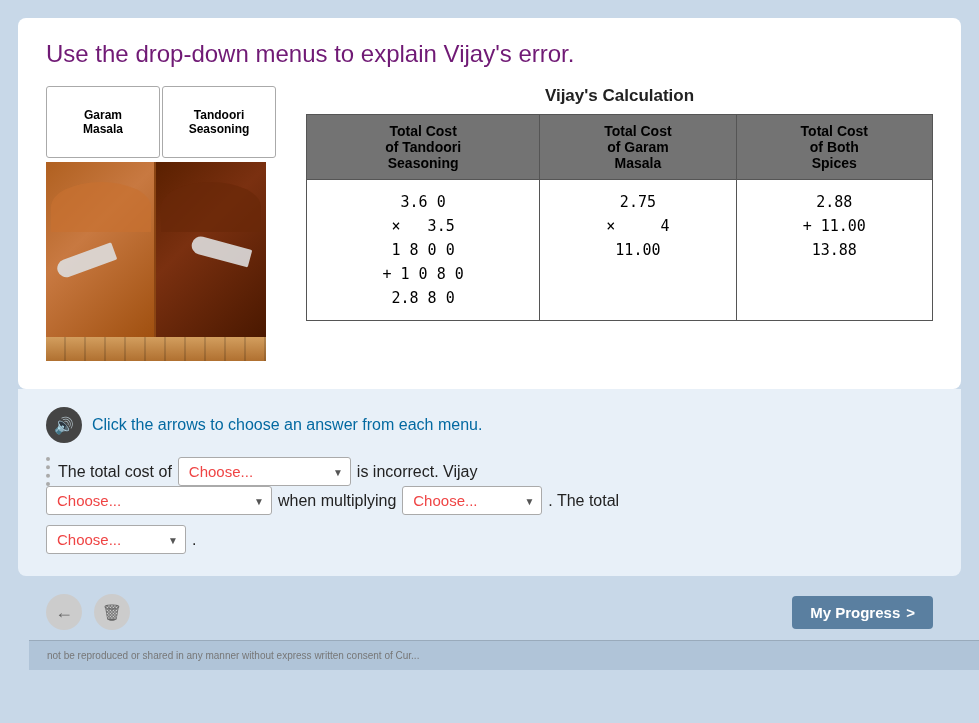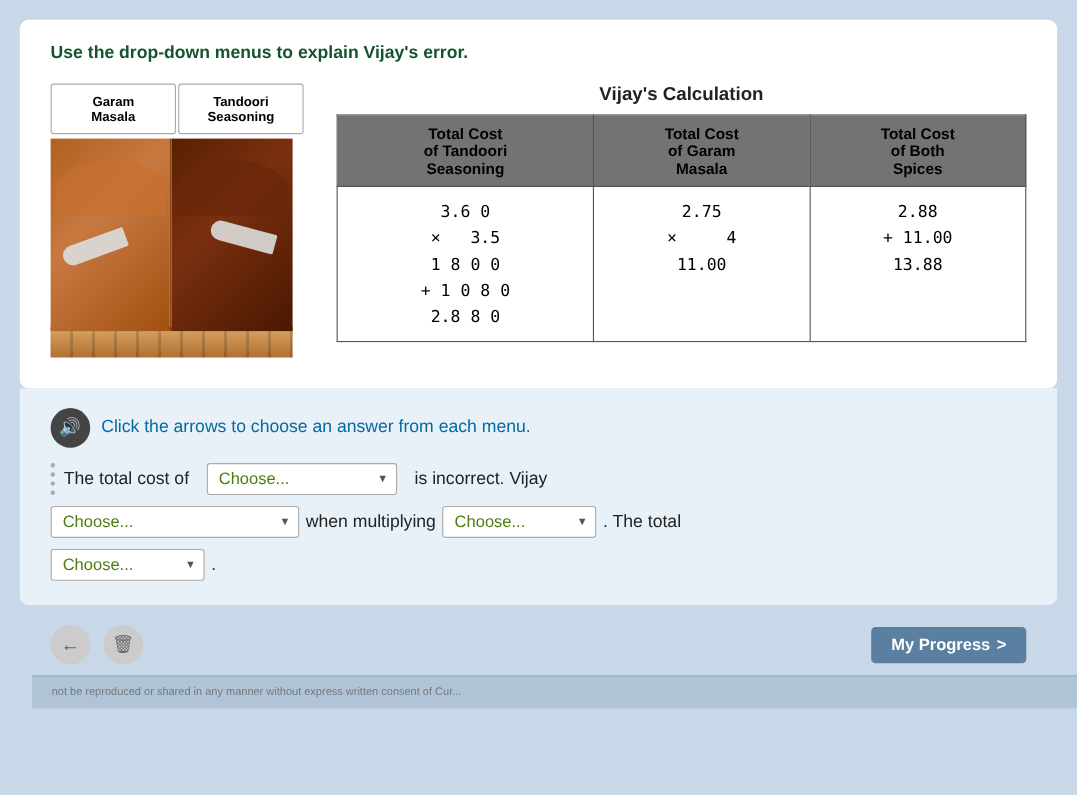--- a/index.html
+++ b/index.html
@@ -19,23 +19,23 @@
       min-height: 723px;
       padding: 0;
     }
     .top-section {
       background: white;
       margin: 18px 18px 0 18px;
       border-radius: 8px;
       padding: 22px 28px 28px 28px;
     }
     .instruction-title {
-      font-size: 16px;
-      font-weight: bold;
-      color: #14532d;
+      font-size: 24px;
+      font-weight: normal;
+      color: #701a75;
       margin-bottom: 18px;
     }
     .content-row {
       display: flex;
       flex-direction: row;
       align-items: flex-start;
       gap: 30px;
     }
     
     .spice-illustration {
@@ -44,21 +44,21 @@
     }
     .spice-labels-row {
       display: flex;
       gap: 2px;
       margin-bottom: 4px;
     }
     .spice-label-box {
       background: white;
       border: 1.5px solid #aaa;
       border-radius: 3px;
-      padding: 8px 8px;
+      padding: 21px 8px;
       font-size: 12px;
       font-weight: bold;
       text-align: center;
       flex: 1;
     }
     .spice-visual {
       position: relative;
       width: 220px;
       height: 175px;
     }
@@ -193,22 +193,21 @@
       font-size: 16px;
     }
     .instruction-text {
       font-size: 16px;
       color: #0369a1;
     }
     .answer-row {
       display: flex;
       align-items: center;
       flex-wrap: wrap;
-      gap: 16px;
-      margin-bottom: 10px;
+      gap: 6px;
       font-size: 16px;
       color: #222;
       border-left: 4px dotted #aaa;
       padding-left: 8px;
     }
     .answer-row-2 {
       display: flex;
       align-items: center;
       flex-wrap: wrap;
       gap: 6px;
@@ -228,21 +227,21 @@
       background: white;
       border: 1.5px solid #aaa;
       border-radius: 3px;
       padding: 5px 28px 5px 10px;
       font-size: 15px;
       appearance: none;
       -webkit-appearance: none;
       cursor: pointer;
       position: relative;
       min-width: 140px;
-      color: #4d7c0f;
+      color: #ef4444;
     }
     .select-wrapper {
       position: relative;
       display: inline-block;
     }
     .select-wrapper::after {
       content: '▼';
       font-size: 10px;
       position: absolute;
       right: 8px;

